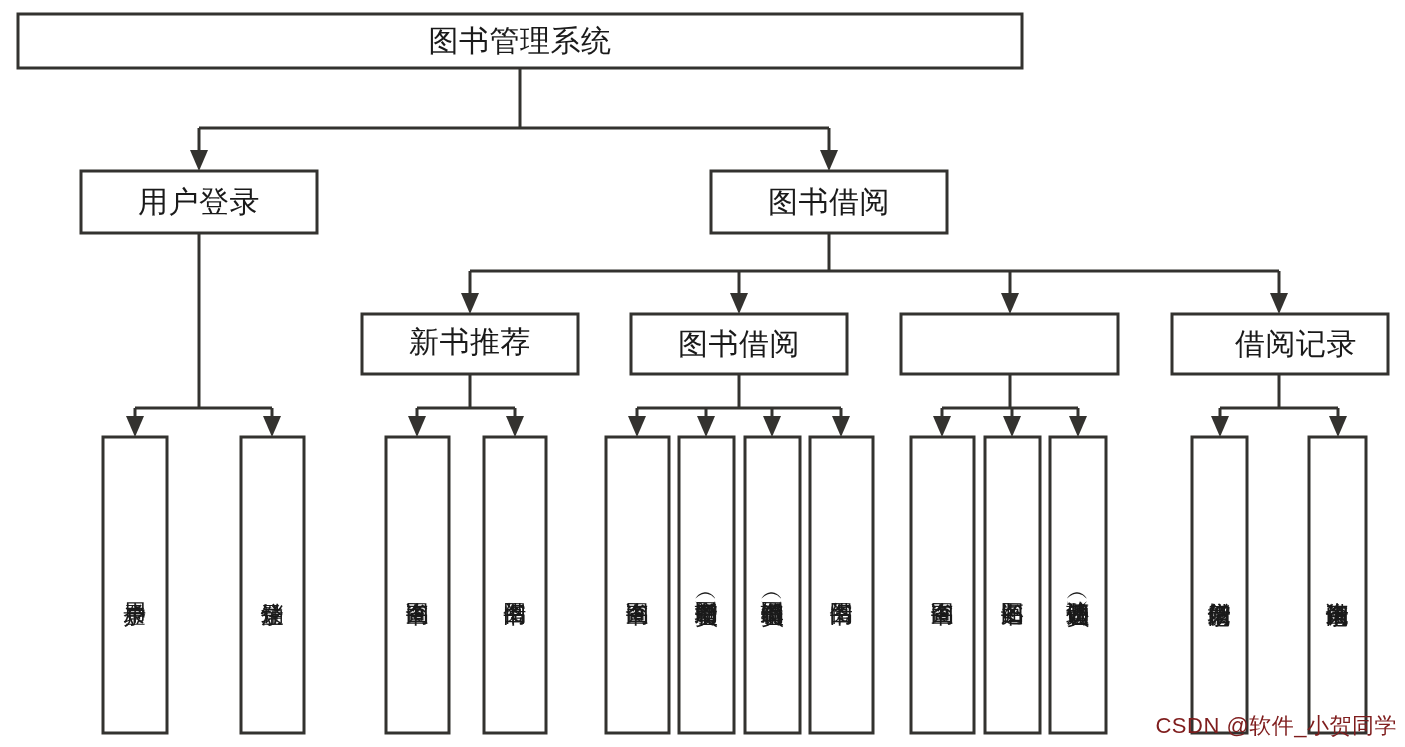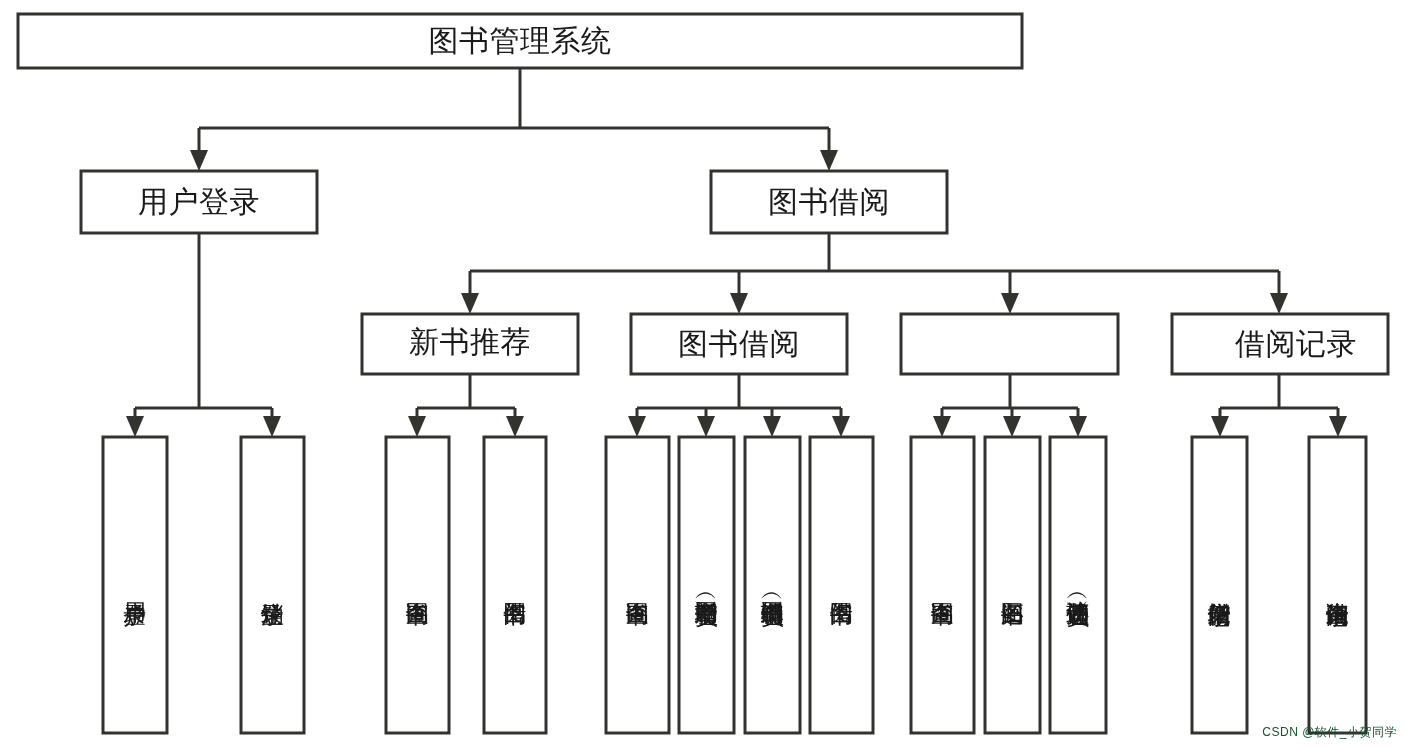--- a/index.html
+++ b/index.html
@@ -61,22 +61,22 @@
     text-orientation: upright;
     font-size: 23px;
     line-height: 1.32;
     text-align: center;
     padding: 2px 0;
   }
   #watermark {
     position: absolute;
     right: 8px;
     bottom: 6px;
-    font-size: 12px;
-    color: #14532d;
+    font-size: 22px;
+    color: #7f1d1d;
     font-family: "Liberation Sans", "DejaVu Sans", sans-serif;
     white-space: nowrap;
     letter-spacing: 0.5px;
     text-align: right;
   }
 </style>
 </head>
 <body>
 
 <div id="diagram-root">

